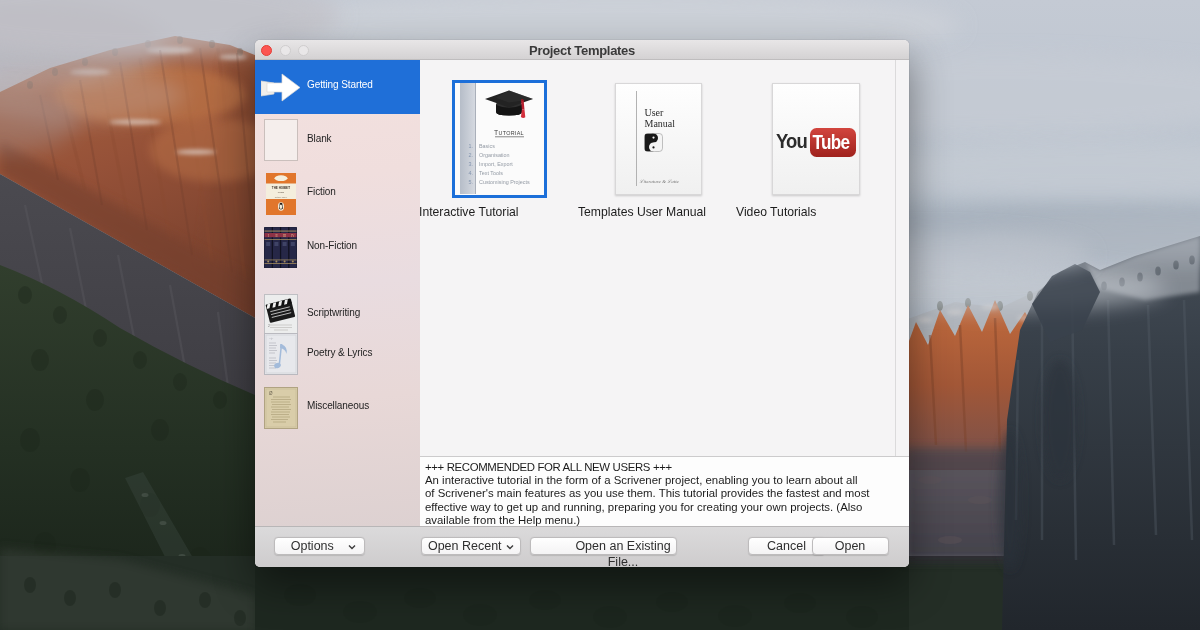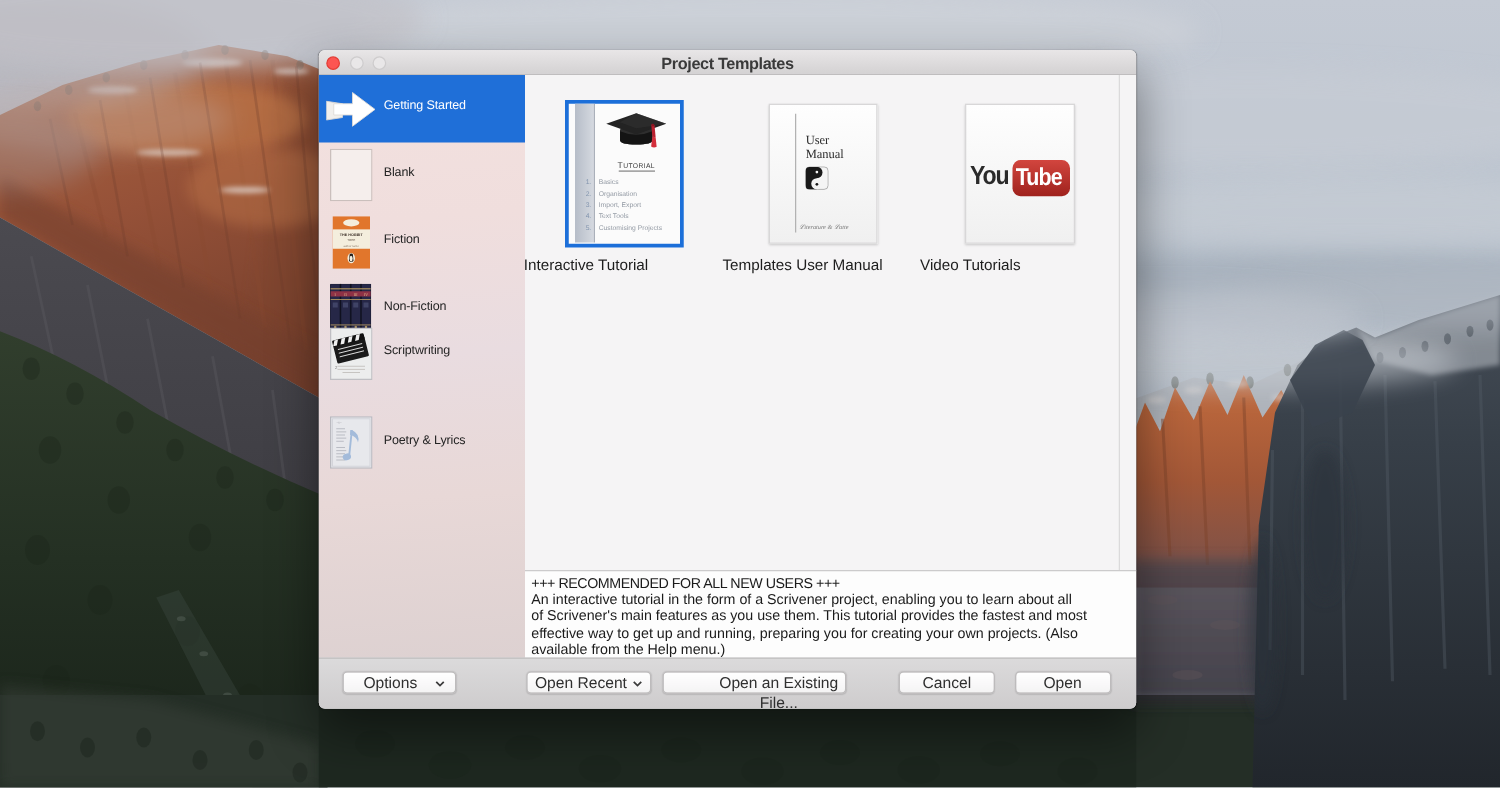--- a/index.html
+++ b/index.html
@@ -323,21 +323,21 @@
         </g>
         <g fill="#b59a62" opacity="0.9">
           <circle cx="4.2" cy="34.6" r="1"></circle>
             <circle cx="12.4" cy="34.6" r="1"></circle>
             <circle cx="20.6" cy="34.6" r="1"></circle>
             <circle cx="28.8" cy="34.6" r="1"></circle>
         </g>
       </svg>
       <div class="lbl">Non-Fiction</div>
     </div>
-    <div class="row" style="top:196px;padding-left:31px;">
+    <div class="row" style="top:228px;padding-left:31px;">
       <svg class="ricon" style="margin-top:-21px;" width="34" height="42" viewBox="0 0 34 42">
         <rect x="0.5" y="0.5" width="33" height="41" fill="#eceded" stroke="#bfbfc3"></rect>
         <g transform="rotate(-14 17 15)">
           <rect x="3" y="10" width="26" height="16" rx="1" fill="#1a1a1a"></rect>
           <rect x="3" y="7" width="26" height="5" rx="1" fill="#111"></rect>
           <g fill="#f0f0f0">
             <polygon points="5,7.2 8,7.2 6,11.6 3,11.6"></polygon>
             <polygon points="11,7.2 14,7.2 12,11.6 9,11.6"></polygon>
             <polygon points="17,7.2 20,7.2 18,11.6 15,11.6"></polygon>
             <polygon points="23,7.2 26,7.2 24,11.6 21,11.6"></polygon>
@@ -374,20 +374,41 @@
             <line x1="5" y1="32.5" x2="11" y2="32.5"></line>
           <line x1="5" y1="35" x2="12" y2="35"></line>
         </g>
         <g fill="#a3bbda">
           <ellipse cx="13.5" cy="32.5" rx="3.4" ry="2.6" transform="rotate(-20 13.5 32.5)"></ellipse>
           <rect x="15.7" y="11" width="1.5" height="21.5" transform="rotate(6 16.5 21)"></rect>
           <path d="M16.2,11 l1.6,0.2 q6.5,3 4.6,9.8 q-0.8,-4.6 -6.4,-6.2 z"></path>
         </g>
       </svg>
       <div class="lbl">Poetry &amp; Lyrics</div>
+    </div>
+    <div class="row" style="top:321px;">
+      <svg class="ricon" style="margin-top:-21px;" width="34" height="42" viewBox="0 0 34 42">
+        <rect x="0.5" y="0.5" width="33" height="41" fill="#d9cda9" stroke="#b0a382"></rect>
+        <rect x="2" y="2" width="30" height="38" fill="none" stroke="#cabe9b" stroke-width="0.8"></rect>
+        <text x="5" y="8" font-size="4.5" fill="#6a6250">Ø</text>
+        <g stroke="#a89a74" stroke-width="0.6">
+          <line x1="9" y1="10" x2="26" y2="10"></line>
+            <line x1="7" y1="12.5" x2="27" y2="12.5"></line>
+          <line x1="7" y1="15" x2="26" y2="15"></line>
+            <line x1="8" y1="17.5" x2="27" y2="17.5"></line>
+          <line x1="7" y1="20" x2="25" y2="20"></line>
+            <line x1="8" y1="22.5" x2="27" y2="22.5"></line>
+          <line x1="7" y1="25" x2="26" y2="25"></line>
+            <line x1="7" y1="27.5" x2="25" y2="27.5"></line>
+          <line x1="8" y1="30" x2="26" y2="30"></line>
+            <line x1="7" y1="32.5" x2="24" y2="32.5"></line>
+          <line x1="9" y1="35" x2="22" y2="35"></line>
+        </g>
+      </svg>
+      <div class="lbl">Miscellaneous</div>
     </div>
   </div>
 
   <div id="main">
     <div id="scrolldiv"></div>
     <div class="card" id="card1">
       <div id="strip"></div>
       <svg width="88" height="111" viewBox="0 0 88 111" style="position:absolute;left:0;top:0;">
         <g transform="translate(29,7)">
           <path d="M12,14 q0,-2.6 13,-2.6 q13,0 13,2.6 l0,8 q0,3.6 -13,3.6 q-13,0 -13,-3.6 z" fill="#2e2e2e"></path>
@@ -464,16 +485,16 @@
   </div>
 
   <div id="btmbar">
     <div class="btn" style="left:18.5px;width:91.5px;padding-right:14px;">Options<svg style="position:absolute;right:8px;top:6.5px;" width="8" height="6" viewBox="0 0 8 6">
           <polyline points="1,1.5 4,4.5 7,1.5" fill="none" stroke="#3c3c3c" stroke-width="1.4"></polyline>
         </svg></div>
     <div class="btn" style="left:165.5px;width:100.5px;padding-right:12px;">Open Recent<svg style="position:absolute;right:6px;top:6.5px;" width="8" height="6" viewBox="0 0 8 6">
           <polyline points="1,1.5 4,4.5 7,1.5" fill="none" stroke="#3c3c3c" stroke-width="1.4"></polyline>
         </svg></div>
     <div class="btn" style="left:275px;width:147px;padding-left:39px;">Open an Existing File...</div>
-    <div class="btn" style="left:464px;width:77px;text-align:center;">Cancel</div>
+    <div class="btn" style="left:493px;width:77px;text-align:center;">Cancel</div>
     <div class="btn" style="left:556.5px;width:77px;">Open</div>
   </div>
 </div>
 
 </body></html>

